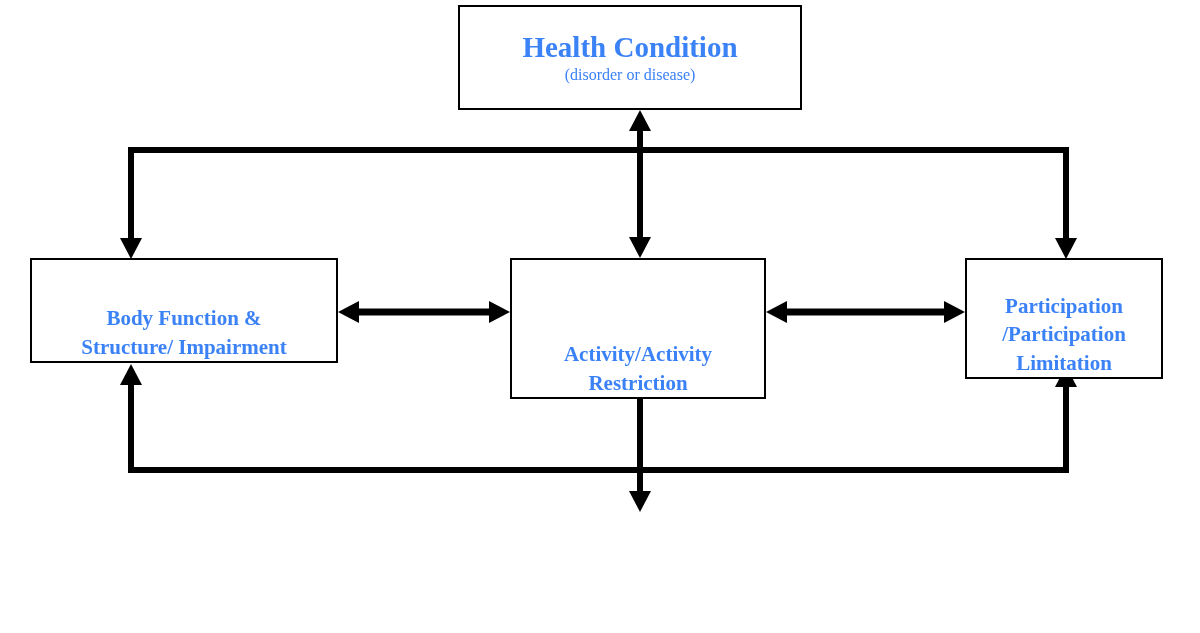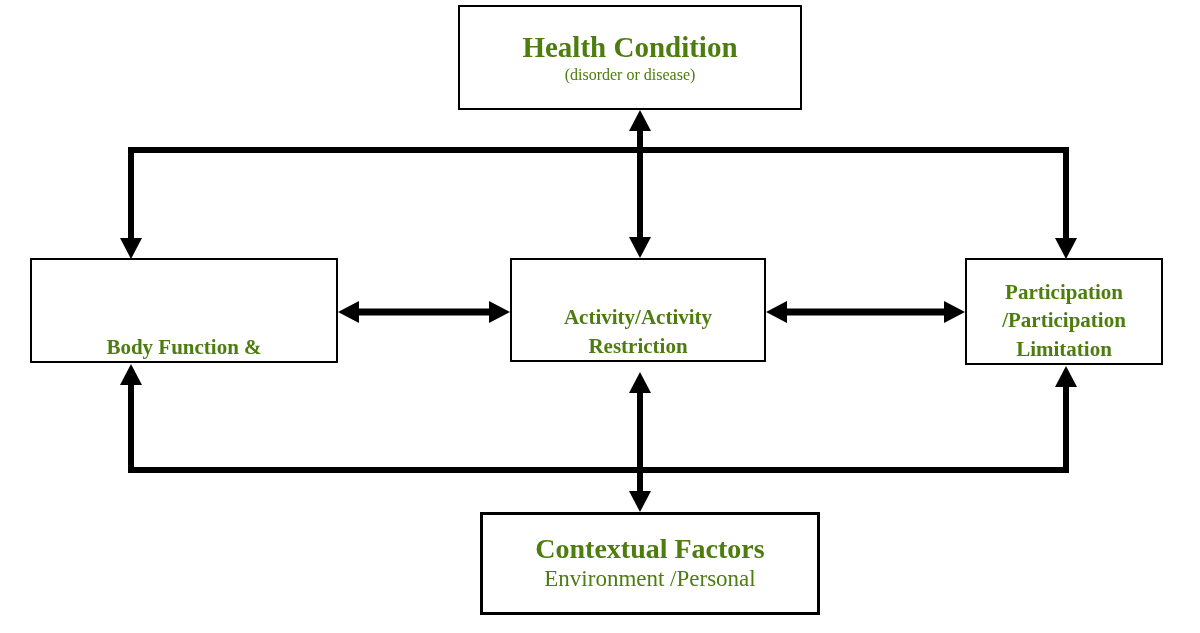--- a/index.html
+++ b/index.html
@@ -6,21 +6,21 @@
     margin: 0;
     padding: 0;
     background: #ffffff;
   }
   .canvas {
     position: relative;
     width: 1200px;
     height: 633px;
     background: #ffffff;
     font-family: "Liberation Serif", "DejaVu Serif", serif;
-    color: #4d7c0f;
+    color: #3b82f6;
     overflow: hidden;
     border-radius: 26px;
   }
   .arrow-layer {
     position: absolute;
     left: 0;
     top: 0;
     width: 1200px;
     height: 633px;
   }
@@ -47,22 +47,22 @@
     font-size: 16px;
     line-height: 1.2;
   }
   .node-mid {
     font-weight: bold;
     font-size: 21px;
     line-height: 1.35;
     justify-content: flex-end;
   }
   .node-left  { left: 30px;  top: 258px; width: 308px; height: 105px; padding-top: 12px; }
-  .node-center{ left: 510px; top: 258px; width: 256px; height: 104px; padding-top: 12px; }
-  .node-right { left: 965px; top: 258px; width: 198px; height: 107px; padding-top: 6px; }
+  .node-center{ left: 510px; top: 258px; width: 256px; height: 141px; padding-top: 12px; }
+  .node-right { left: 965px; top: 258px; width: 198px; height: 121px; padding-top: 6px; }
   .node-bottom {
     left: 480px; top: 512px; width: 340px; height: 103px;
     border-width: 3px;
     justify-content: center;
   }
   .node-bottom .title {
     font-weight: bold;
     font-size: 28px;
     line-height: 1.15;
   }
@@ -116,31 +116,28 @@
     </g>
   </svg>
 
   <div class="node node-top">
     <span class="title line-txt">Health Condition</span>
     <span class="subtitle line-txt">(disorder or disease)</span>
   </div>
 
   <div class="node node-mid node-left">
     <span class="line-txt">Body Function &amp;</span>
+    <span class="line-txt">Structure/ Impairment</span>
   </div>
 
   <div class="node node-mid node-center">
     <span class="line-txt">Activity/Activity</span>
     <span class="line-txt">Restriction</span>
   </div>
 
   <div class="node node-mid node-right">
     <span class="line-txt">Participation</span>
     <span class="line-txt">/Participation</span>
     <span class="line-txt">Limitation</span>
   </div>
 
-  <div class="node node-bottom">
-    <span class="title line-txt">Contextual Factors</span>
-    <span class="subtitle line-txt">Environment /Personal</span>
-  </div>
 
 </div>
 
 </body></html>

